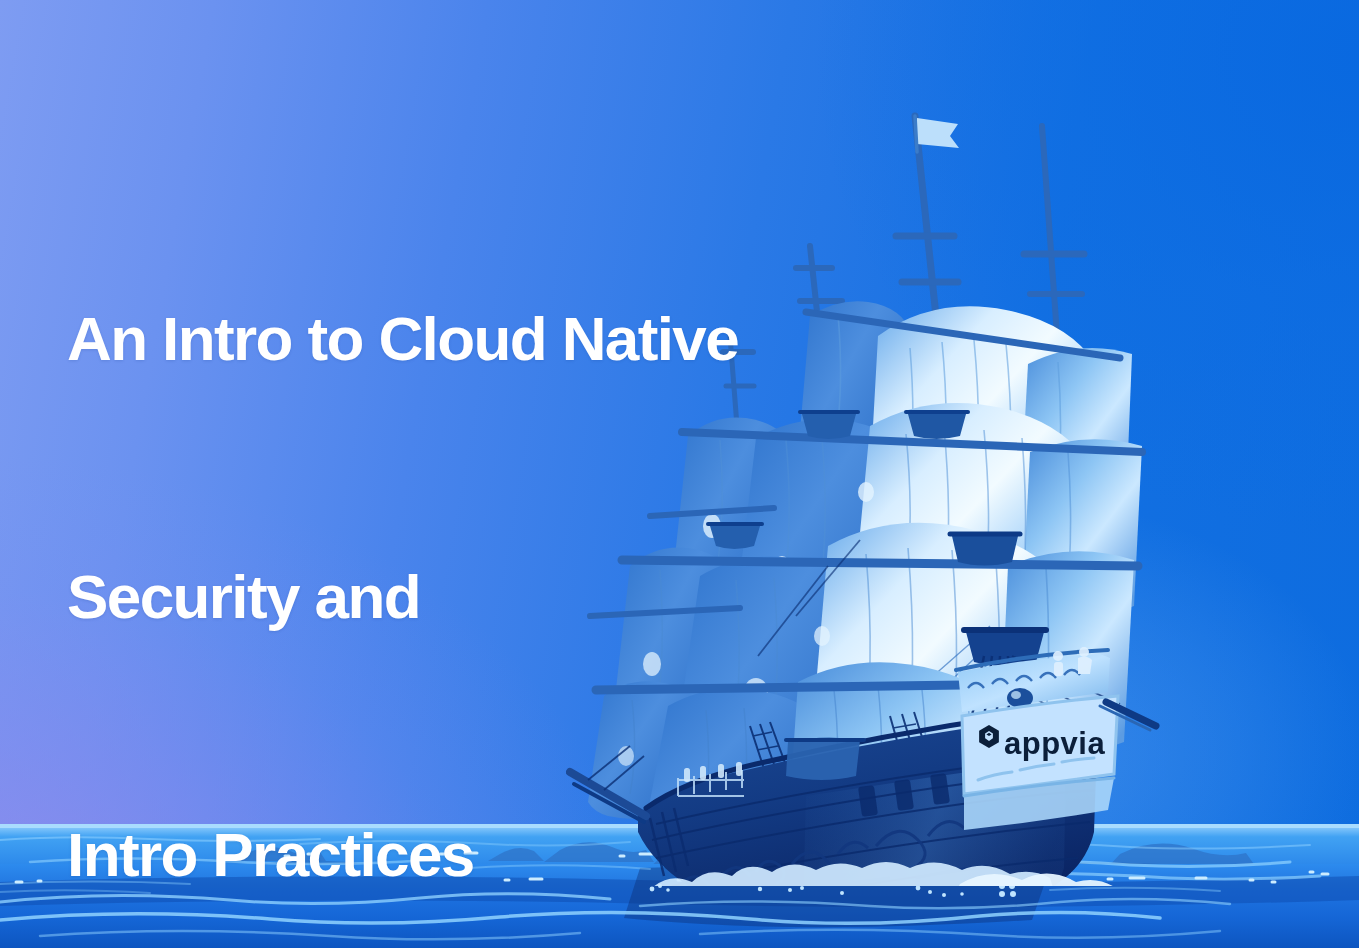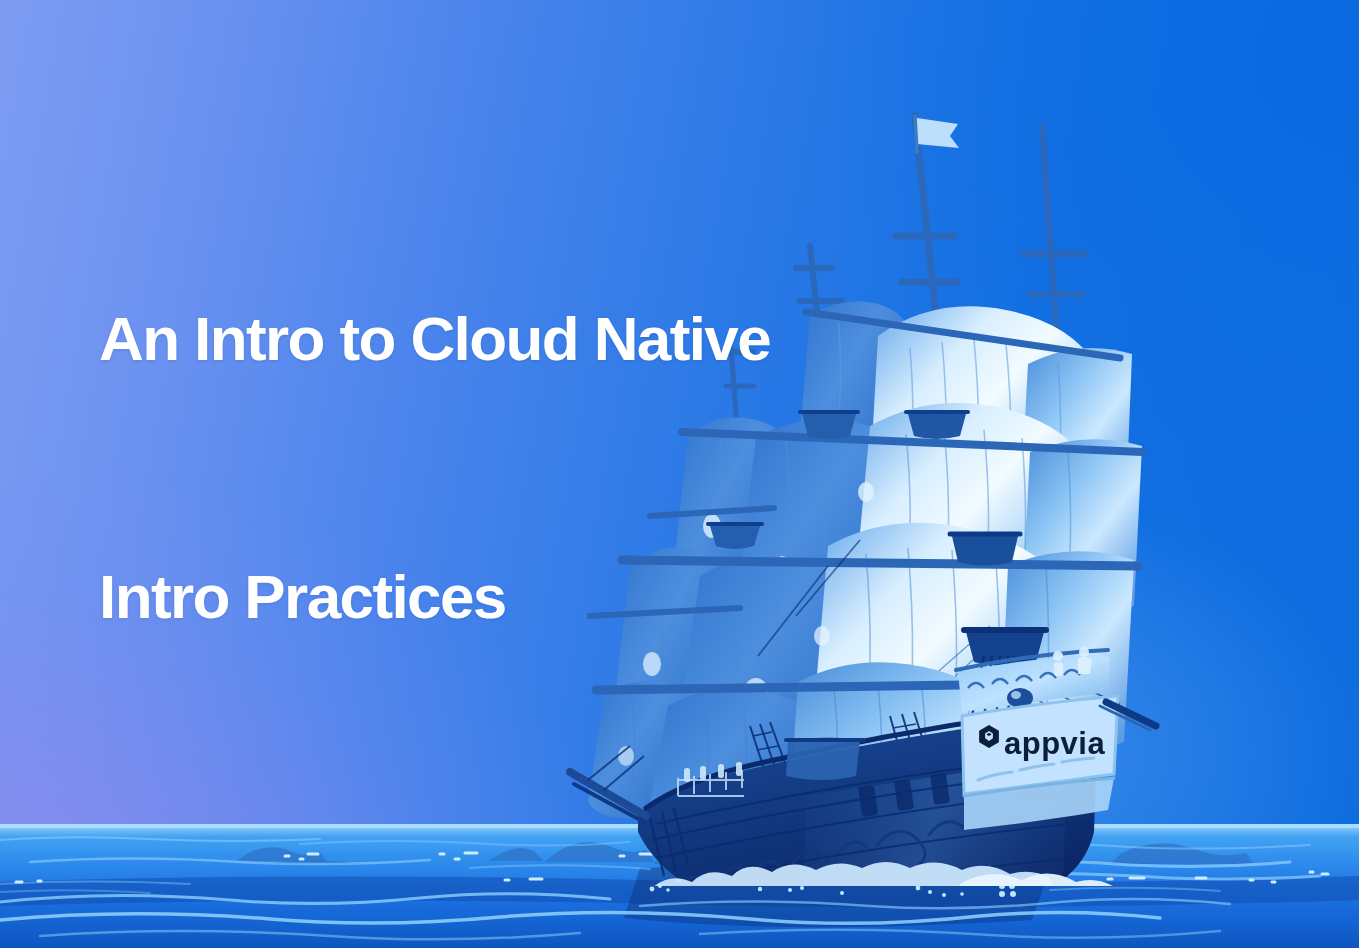--- a/index.html
+++ b/index.html
@@ -89,21 +89,21 @@
     z-index: 40;
     color: #ffffff;
     font-weight: 700;
     font-size: 62px;
     line-height: 86px;
     letter-spacing: -1.6px;
     text-shadow: 0 1px 3px rgba(20,60,140,0.18);
     white-space: pre;
     pointer-events: none;
   }
-  #title .tline { display: block; margin-left: 32px; }
+  #title .tline { display: block; }
 </style>
 </head>
 <body>
 
 <div id="banner">
 
   <div class="bg-base"></div>
   <div class="bg-violet"></div>
   <div class="bg-topright"></div>
   <div class="bg-haze"></div>
@@ -583,16 +583,17 @@
                q20,-14 44,-2 q22,-12 46,-2 q24,-12 48,0
                q26,-12 52,2 q24,-10 48,4 q22,-6 40,4
                l8,26 q-240,26 -480,12 q-40,-4 -62,-12 Z" fill="#cfe9ff" opacity="0.92"></path>
       <path d="M400,788 q30,-18 62,-4 q26,-14 54,2 q22,-6 40,6 l6,20
                q-90,14 -178,6 Z" fill="#e7f5ff" opacity="0.95"></path>
     </g>
   </svg>
 
   <div id="title">
     <span class="tline">An Intro to Cloud Native</span>
+    <span class="tline">Security and</span>
     <span class="tline">Intro Practices</span>
   </div>
 
 </div>
 
 </body></html>

